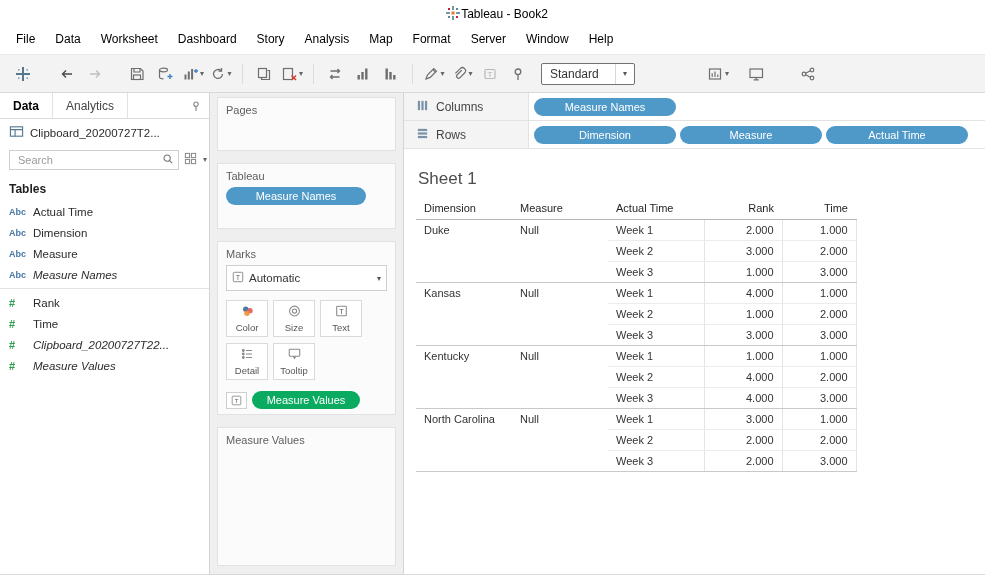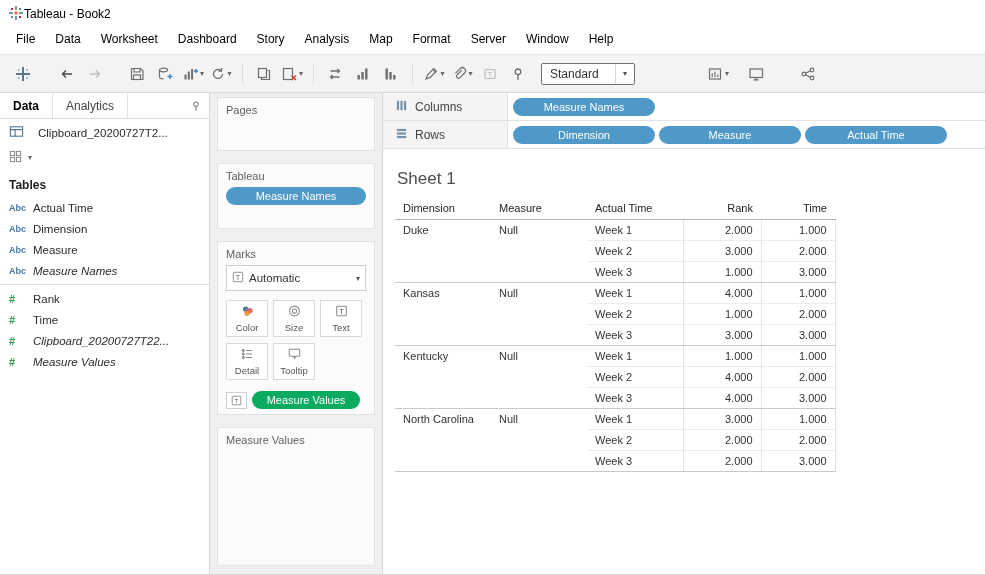--- a/index.html
+++ b/index.html
@@ -1,21 +1,21 @@
 <!DOCTYPE html>
 <html style="--pill-blue: #4E99C8; --pill-green: #0AAA60;"><head>
 <meta charset="utf-8">
 <style>
   html,body{margin:0;padding:0;background:#fff;}
   .app{width:985px;height:575px;display:flex;flex-direction:column;overflow:hidden;
        font-family:"Liberation Sans",sans-serif;font-size:12px;color:#333;background:#fff;
        border-bottom:1px solid #d9d9d9;box-sizing:border-box;}
 
   
-  .titlebar{height:28px;display:flex;align-items:center;padding-left:8px;background:#fff;flex:0 0 auto;}
+  .titlebar{height:28px;display:flex;align-items:center;padding-left:8px;background:#fff;flex:0 0 auto;justify-content:center;}
   .title-text{font-size:12px;color:#000;}
 
   
   .menubar{height:26px;display:flex;align-items:flex-start;padding-left:6px;background:#fff;flex:0 0 auto;}
   .menu-item{padding:4px 10px;font-size:12px;color:#000;cursor:default;}
 
   
   .toolbar{height:37px;background:#f3f3f3;border-top:1px solid #e8e8e8;border-bottom:1px solid #d8d8d8;
            display:flex;align-items:center;padding:0 10px;gap:2px;flex:0 0 auto;}
   .tbtn{height:26px;min-width:26px;display:flex;align-items:center;justify-content:center;border-radius:2px;}
@@ -30,39 +30,39 @@
   
   .main{flex:1;display:flex;min-height:0;}
 
   
   .sidebar{width:210px;flex:0 0 auto;border-right:1px solid #d5d5d5;display:flex;flex-direction:column;background:#fff;box-sizing:border-box;}
   .side-tabs{height:25px;display:flex;align-items:stretch;border-bottom:1px solid #dcdcdc;flex:0 0 auto;}
   .side-tab{padding:0 13px;display:flex;align-items:center;font-size:12px;border-right:1px solid #e2e2e2;}
   .side-tab.active{font-weight:bold;color:#000;}
   .side-tab.inactive{color:#444;}
   .pane-pin{margin-left:auto;display:flex;align-items:center;padding-right:7px;}
-  .datasource-row{height:27px;display:flex;align-items:center;gap:14px;padding-left:9px;flex:0 0 auto;}
+  .datasource-row{height:27px;display:flex;align-items:center;gap:6px;padding-left:9px;flex:0 0 auto;}
   .ds-label{font-size:11.5px;color:#2b2b2b;}
   .search-row{display:flex;align-items:center;gap:5px;padding:4px 6px 6px 9px;flex:0 0 auto;}
   .search-box{flex:0 0 146px;height:20px;border:1px solid #cfcfcf;display:flex;align-items:center;
               padding:0 4px 0 6px;box-sizing:border-box;background:#fff;}
   .search-input{border:none;outline:none;flex:1;min-width:0;font-size:11px;font-family:inherit;color:#333;background:transparent;}
   .search-input::placeholder{color:#9a9a9a;}
   .tables-header{font-weight:bold;font-size:12px;color:#1f1f1f;padding:6px 0 5px 9px;flex:0 0 auto;}
   .field-list{flex:1;overflow:hidden;}
   .field-row{height:21px;display:flex;align-items:center;padding-left:9px;}
   .field-icon{width:24px;flex:0 0 auto;font-size:9px;font-weight:bold;letter-spacing:0;}
   .field-icon.dim{color:#4878a8;}
   .field-icon.mea{color:#2f9e4f;font-size:11px;}
   .field-label{font-size:11.5px;color:#2b2b2b;white-space:nowrap;overflow:hidden;}
   .field-label.italic{font-style:italic;}
   .field-divider{height:1px;background:#e2e2e2;margin:3px 0;}
 
   
-  .shelfpanel{width:173px;flex:0 0 auto;background:#efefef;border-right:1px solid #d5d5d5;
+  .shelfpanel{width:194px;flex:0 0 auto;background:#efefef;border-right:1px solid #d5d5d5;
               padding:4px 7px 8px;display:flex;flex-direction:column;gap:12px;box-sizing:border-box;}
   .card{background:#fbfbfb;border:1px solid #e2e2e2;padding:5px 6px;box-sizing:border-box;}
   .card-title{font-size:11px;color:#5e5e5e;margin:1px 0 5px 2px;}
   .card.pages{height:54px;}
   .card.filters{height:66px;}
   .card.mv{flex:1;}
   .card-pill{width:140px;margin-left:2px;}
   .mark-type-select{height:21px;border:1px solid #cfcfcf;background:#fff;display:flex;align-items:center;gap:5px;
                     padding:12px 5px;font-size:11.5px;color:#333;margin:1px 2px 9px;box-sizing:border-box;}
   .mts-caret{margin-left:auto;font-size:8px;color:#555;}
@@ -304,20 +304,29 @@
       <div class="datasource-row">
         <span>
           <svg width="15" height="15" viewBox="0 0 16 16" stroke="#54788e" fill="none" stroke-width="1.2">
             <rect x="1.5" y="3" width="13" height="10"></rect>
               <path d="M1.5 6h13 M6.5 6v7"></path>
           </svg>
         </span>
         <span class="ds-label">Clipboard_20200727T2...</span>
       </div>
       <div class="search-row">
+        <div class="search-box">
+          <input class="search-input" type="text" placeholder="Search" style="">
+          <span>
+            <svg width="12" height="12" viewBox="0 0 14 14" stroke="#767676" fill="none" stroke-width="1.3">
+              <circle cx="6" cy="6" r="3.6"></circle>
+                <path d="M8.8 8.8l3 3"></path>
+            </svg>
+          </span>
+        </div>
         <span>
           <svg width="13" height="13" viewBox="0 0 14 14" stroke="#8a8a8a" fill="none" stroke-width="1.1">
             <rect x="1.5" y="1.5" width="4.5" height="4.5"></rect>
               <rect x="8" y="1.5" width="4.5" height="4.5"></rect>
             <rect x="1.5" y="8" width="4.5" height="4.5"></rect>
               <rect x="8" y="8" width="4.5" height="4.5"></rect>
           </svg>
         </span>
         <span class="caret">▾</span>
       </div>

